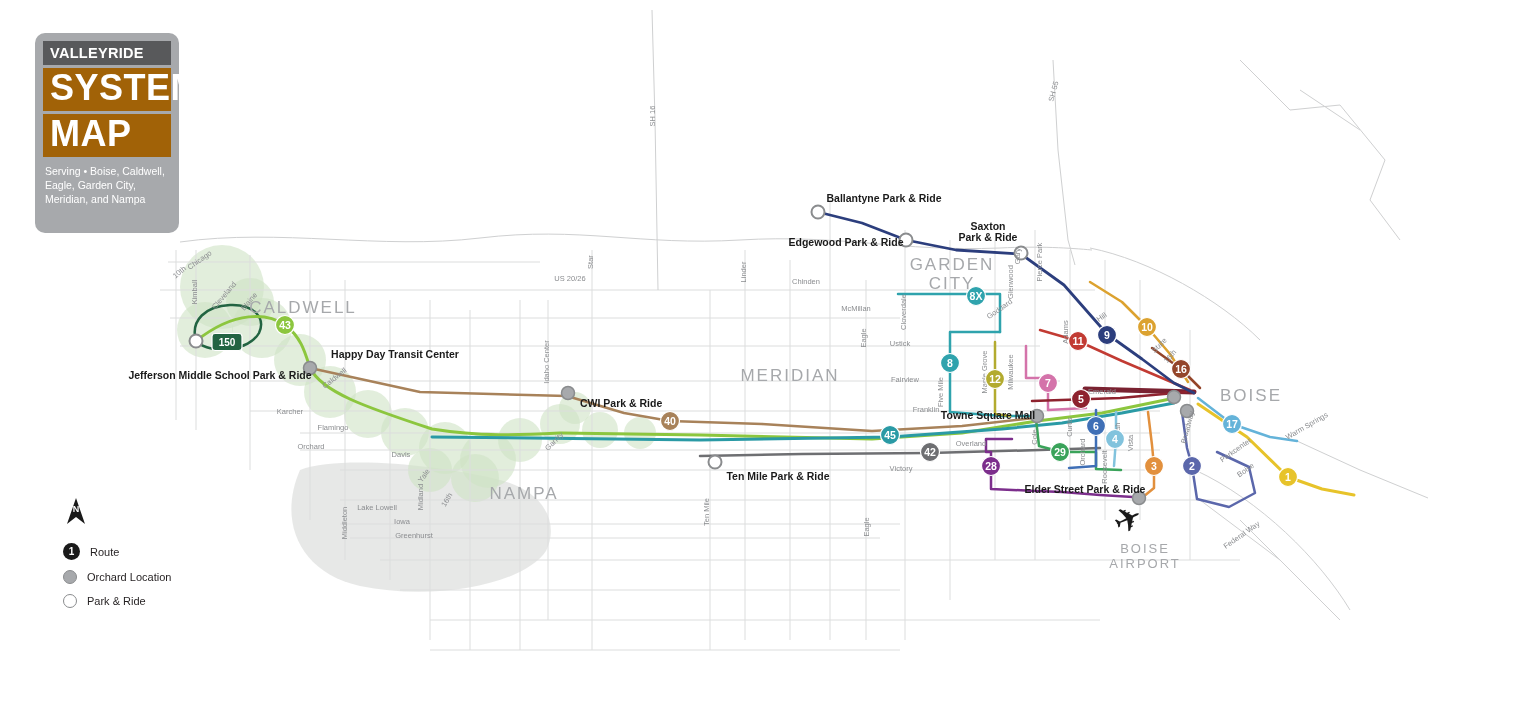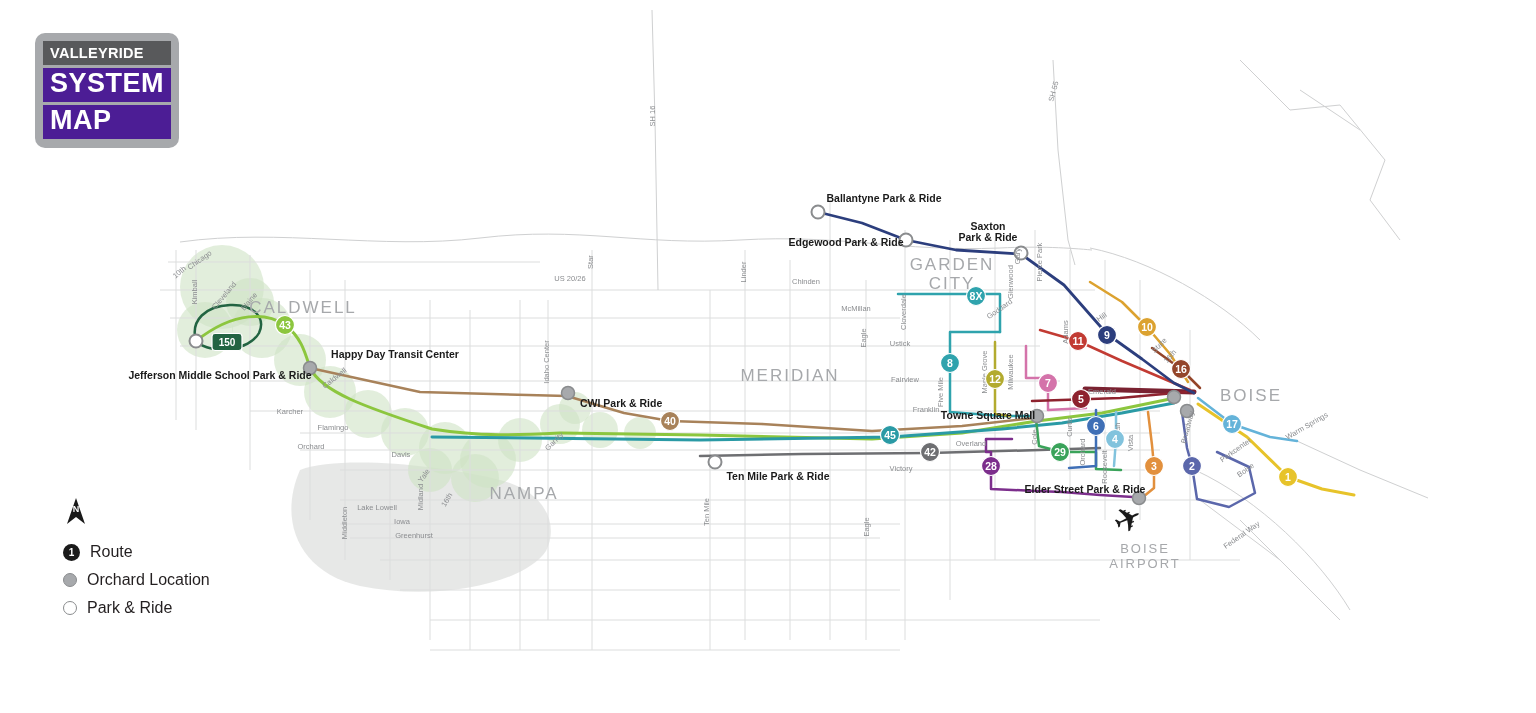--- a/index.html
+++ b/index.html
@@ -2,37 +2,37 @@
 <html><head>
 <meta charset="utf-8">
 <style>
   html,body{margin:0;padding:0;background:#ffffff;}
   .stage{position:relative;width:1536px;height:713px;overflow:hidden;background:#ffffff;
          font-family:"Liberation Sans",sans-serif;}
   #map-svg{position:absolute;left:0;top:0;width:1536px;height:713px;}
 
   
   .title-block{position:absolute;left:35px;top:33px;width:144px;background:#a7a9ac;
-               border-radius:10px;padding:8px 8px 6px;box-sizing:border-box;}
+               border-radius:10px;padding:8px 8px 26px;box-sizing:border-box;}
   .brand-strip{background:#58595b;color:#fff;font-weight:bold;font-size:14.5px;
                letter-spacing:.3px;padding:4px 7px;margin-bottom:3px;}
-  .big-strip{background:#4c1d95;color:#fff;font-weight:bold;font-size:27px;line-height:1;
+  .big-strip{background:#a16207;color:#fff;font-weight:bold;font-size:36px;line-height:1;
              padding:2px 7px 5px;margin-bottom:3px;letter-spacing:.5px;}
   .subtitle{color:#fff;font-size:10.5px;line-height:1.32;padding:5px 2px 0;}
 
   
   .legend{position:absolute;left:63px;top:497px;display:flex;flex-direction:column;gap:10px;}
   .legend-north{margin-left:1px;margin-bottom:2px;}
   .legend-row{display:flex;align-items:center;gap:10px;}
   .legend-badge{width:17px;height:17px;border-radius:50%;background:#1a1a1a;color:#fff;
                 font-size:10px;font-weight:bold;display:flex;align-items:center;justify-content:center;flex:0 0 auto;}
   .legend-dot{width:14px;height:14px;border-radius:50%;flex:0 0 auto;box-sizing:border-box;}
   .legend-dot.transfer{background:#a7a9ac;border:1.5px solid #8a8c8e;}
   .legend-dot.park{background:#fff;border:1.5px solid #8a8c8e;}
-  .legend-text{font-size:16px;color:#231f20;}
+  .legend-text{font-size:11px;color:#231f20;}
 </style>
 </head>
 <body>
 
 <div class="stage">
 
   <svg id="map-svg" viewBox="0 0 1536 713" xmlns="http://www.w3.org/2000/svg">
     <g id="gray-areas">
         <path d="M300,470 C278,520 298,572 360,586 C432,601 522,586 546,551 C561,520 540,490 500,480 C440,465 340,455 300,470 Z" fill="#e4e6e4" opacity="0.9"></path>
       </g>
@@ -339,20 +339,25 @@
       </g>
     <g id="airport-layer">
         <text x="1133" y="530" text-anchor="middle" font-size="34" fill="#1a1a1a" transform="rotate(-25,1133,530)" font-family="Liberation Sans, sans-serif">✈</text>
       </g>
   </svg>
 
   <div class="title-block">
     <div class="brand-strip">VALLEYRIDE</div>
     <div class="big-strip">SYSTEM</div>
     <div class="big-strip">MAP</div>
+    <div class="subtitle">
+      <div>Serving • Boise, Caldwell,</div>
+      <div>Eagle, Garden City,</div>
+      <div>Meridian, and Nampa</div>
+    </div>
   </div>
 
   <div class="legend">
     <div class="legend-north">
       <svg width="24" height="30" viewBox="0 0 24 30">
         <polygon points="12,1 21,27 12,20 3,27" fill="#1a1a1a"></polygon>
         <text x="12" y="15" text-anchor="middle" font-size="9" font-weight="bold" fill="#ffffff" font-family="Liberation Sans, sans-serif">N</text>
       </svg>
     </div>
     <div class="legend-row">

